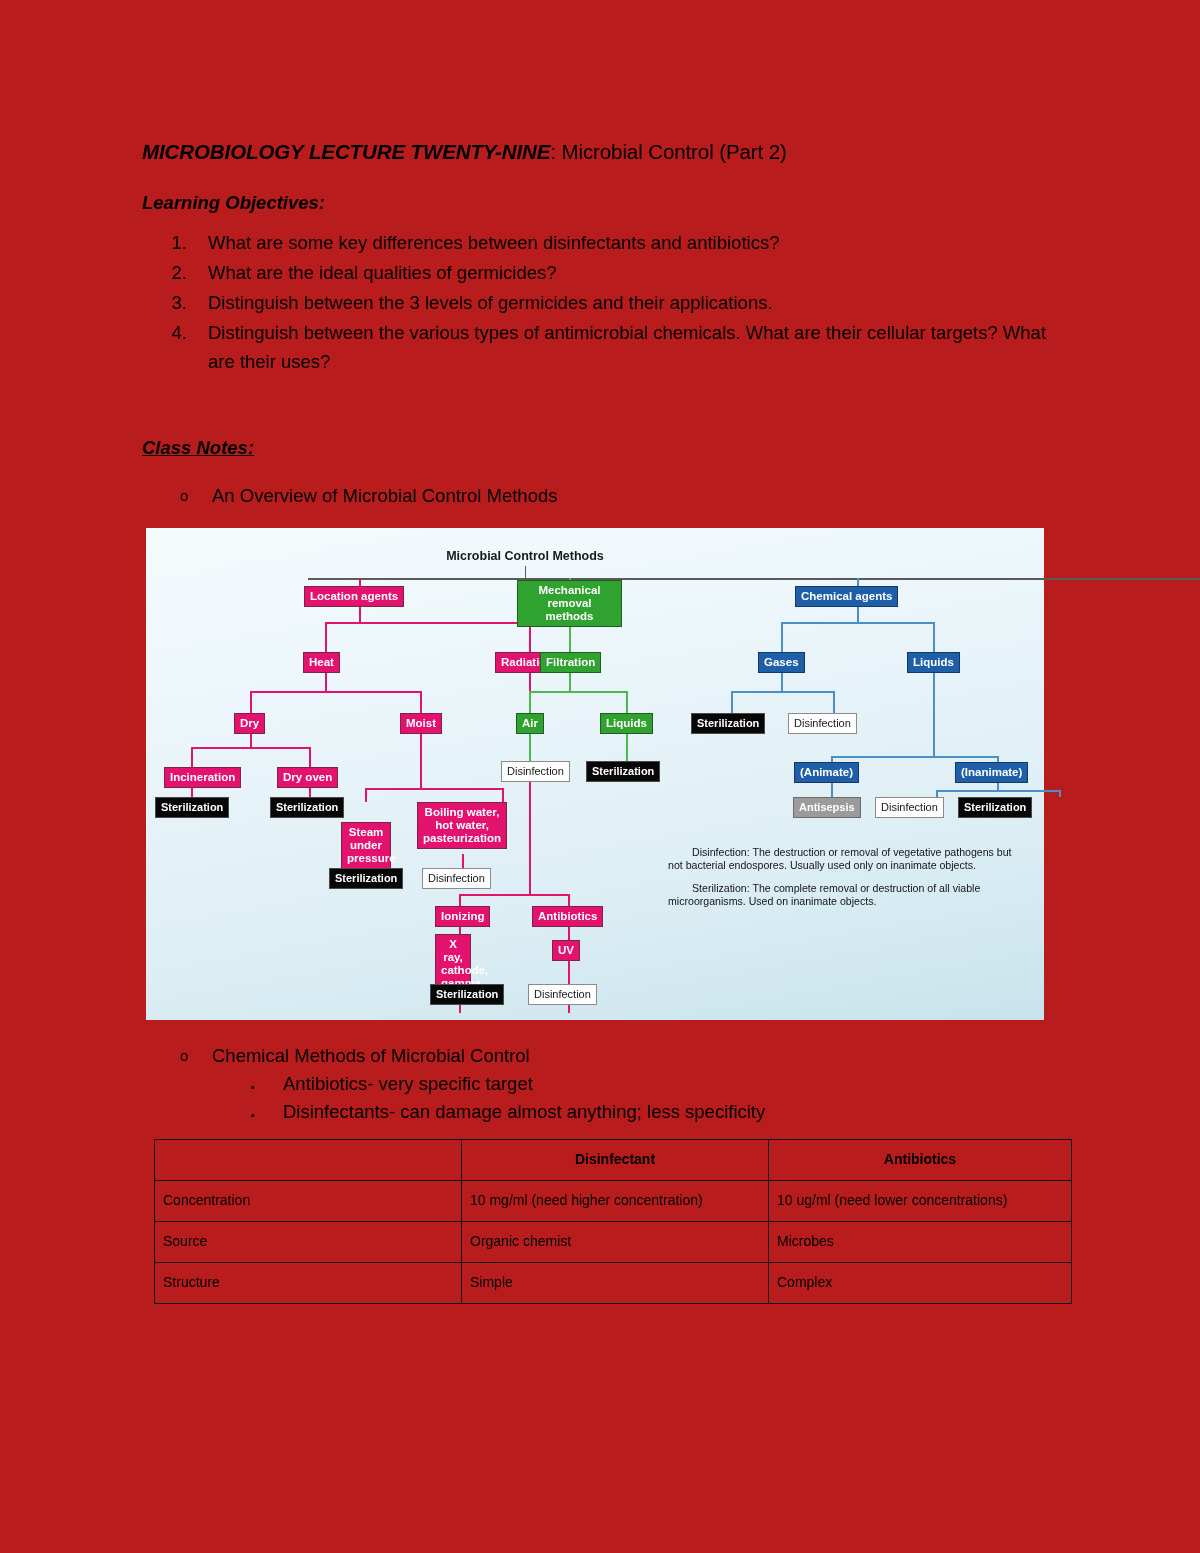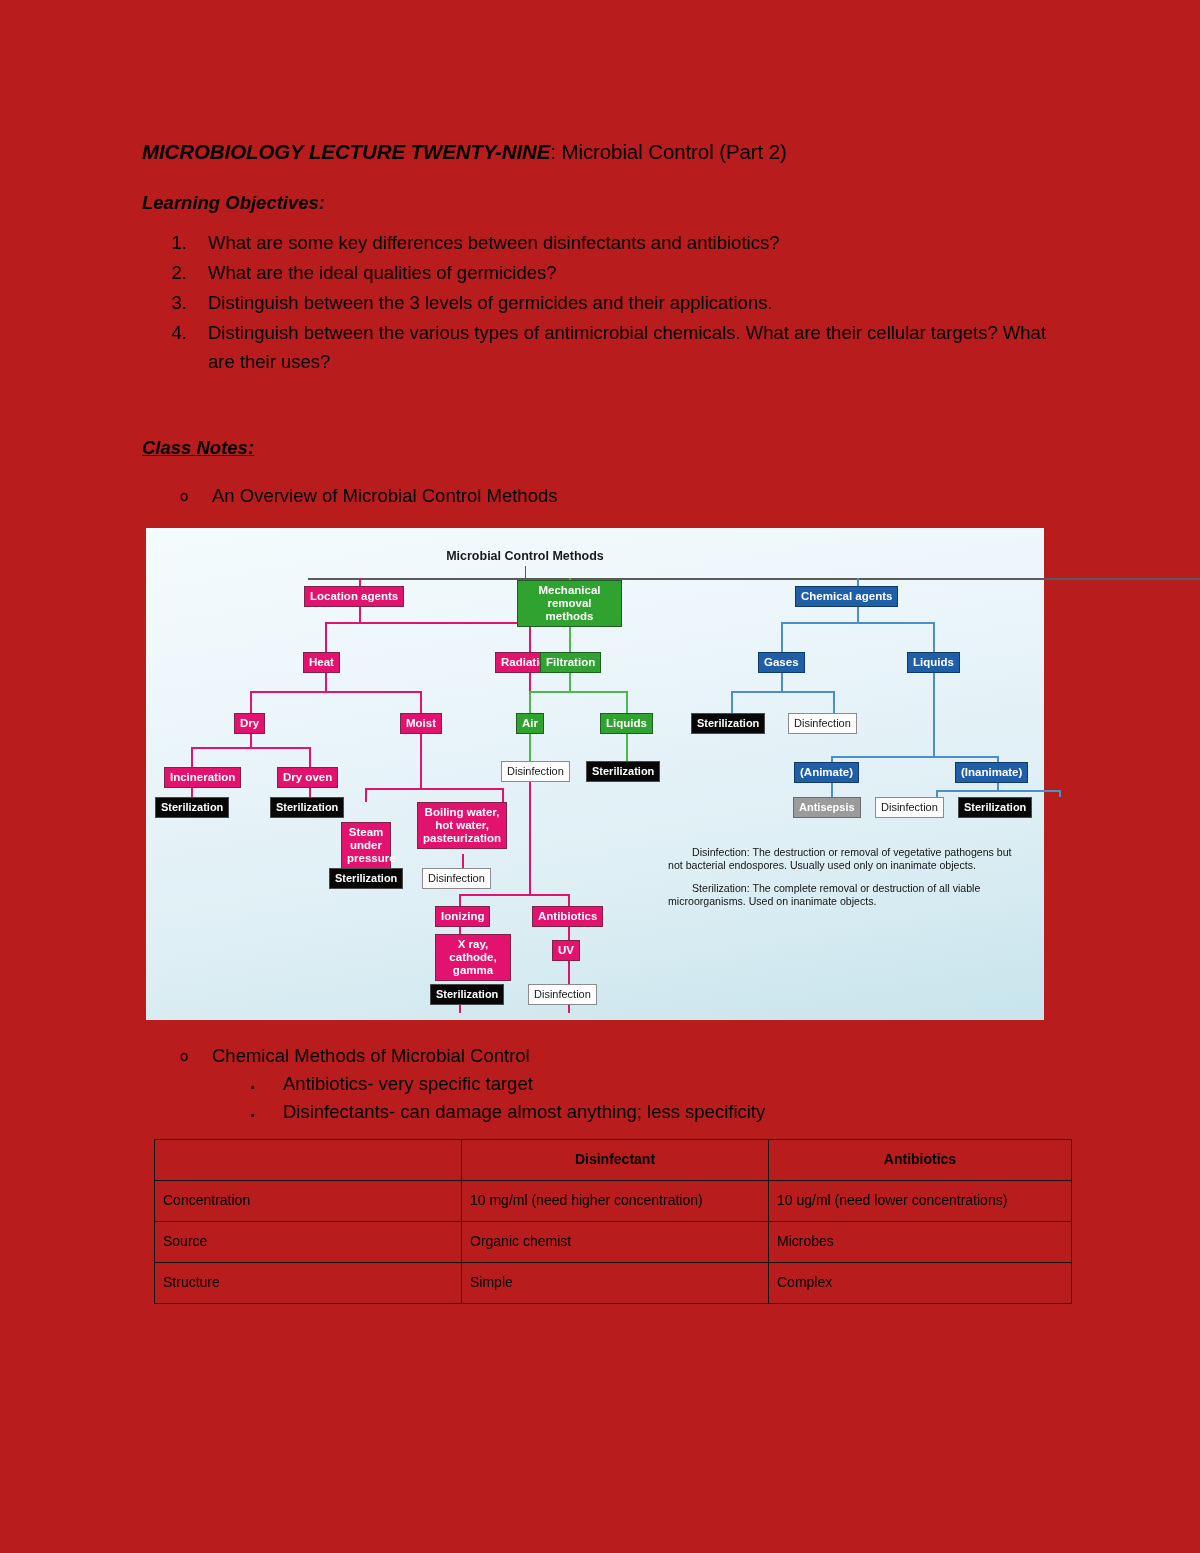--- a/index.html
+++ b/index.html
@@ -283,21 +283,21 @@
 
     <div class="ln v c-pink" style="left:383px; top:144px; height:222px;"></div>
     <div class="ln h c-pink" style="left:313px; top:366px; width:109px;"></div>
     <div class="ln v c-pink" style="left:313px; top:366px; height:12px;"></div>
     <div class="ln v c-pink" style="left:422px; top:366px; height:12px;"></div>
 
     <div class="node pink" style="left:289px; top:378px;">Ionizing</div>
     <div class="node pink" style="left:386px; top:378px;">Antibiotics</div>
 
     <div class="ln v c-pink" style="left:313px; top:398px; height:8px;"></div>
-    <div class="node pink multi" style="left:289px; top:406px; width:76px;">
+    <div class="node pink multi" style="left:289px; top:406px; width:36px;">
       <span>X ray,</span><br>
       <span>cathode,</span><br>
       <span>gamma</span>
     </div>
     <div class="ln v c-pink" style="left:422px; top:398px; height:14px;"></div>
     <div class="node pink" style="left:406px; top:412px;">UV</div>
 
     <div class="ln v c-pink" style="left:313px; top:458px; height:27px;"></div>
     <div class="ln v c-pink" style="left:422px; top:432px; height:53px;"></div>
     <div class="node black" style="left:284px; top:456px;">Sterilization</div>

